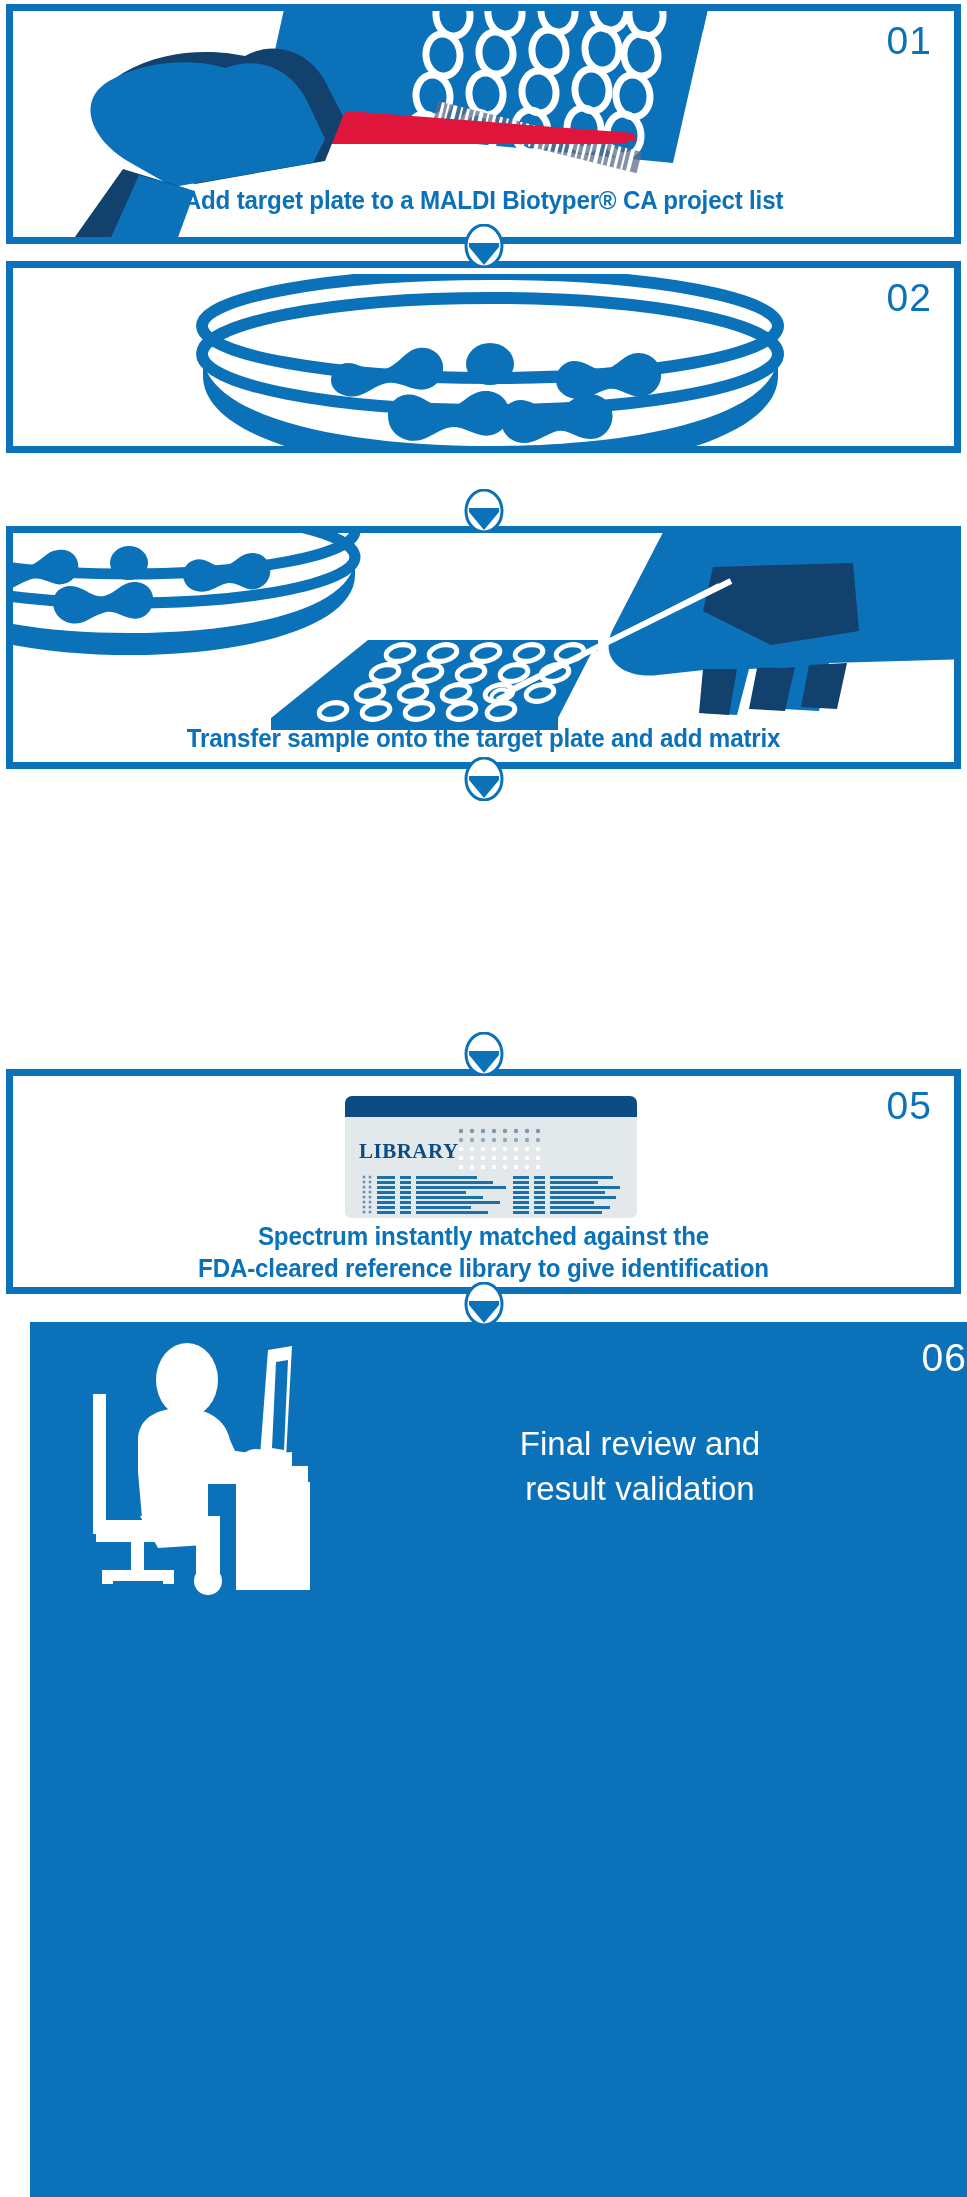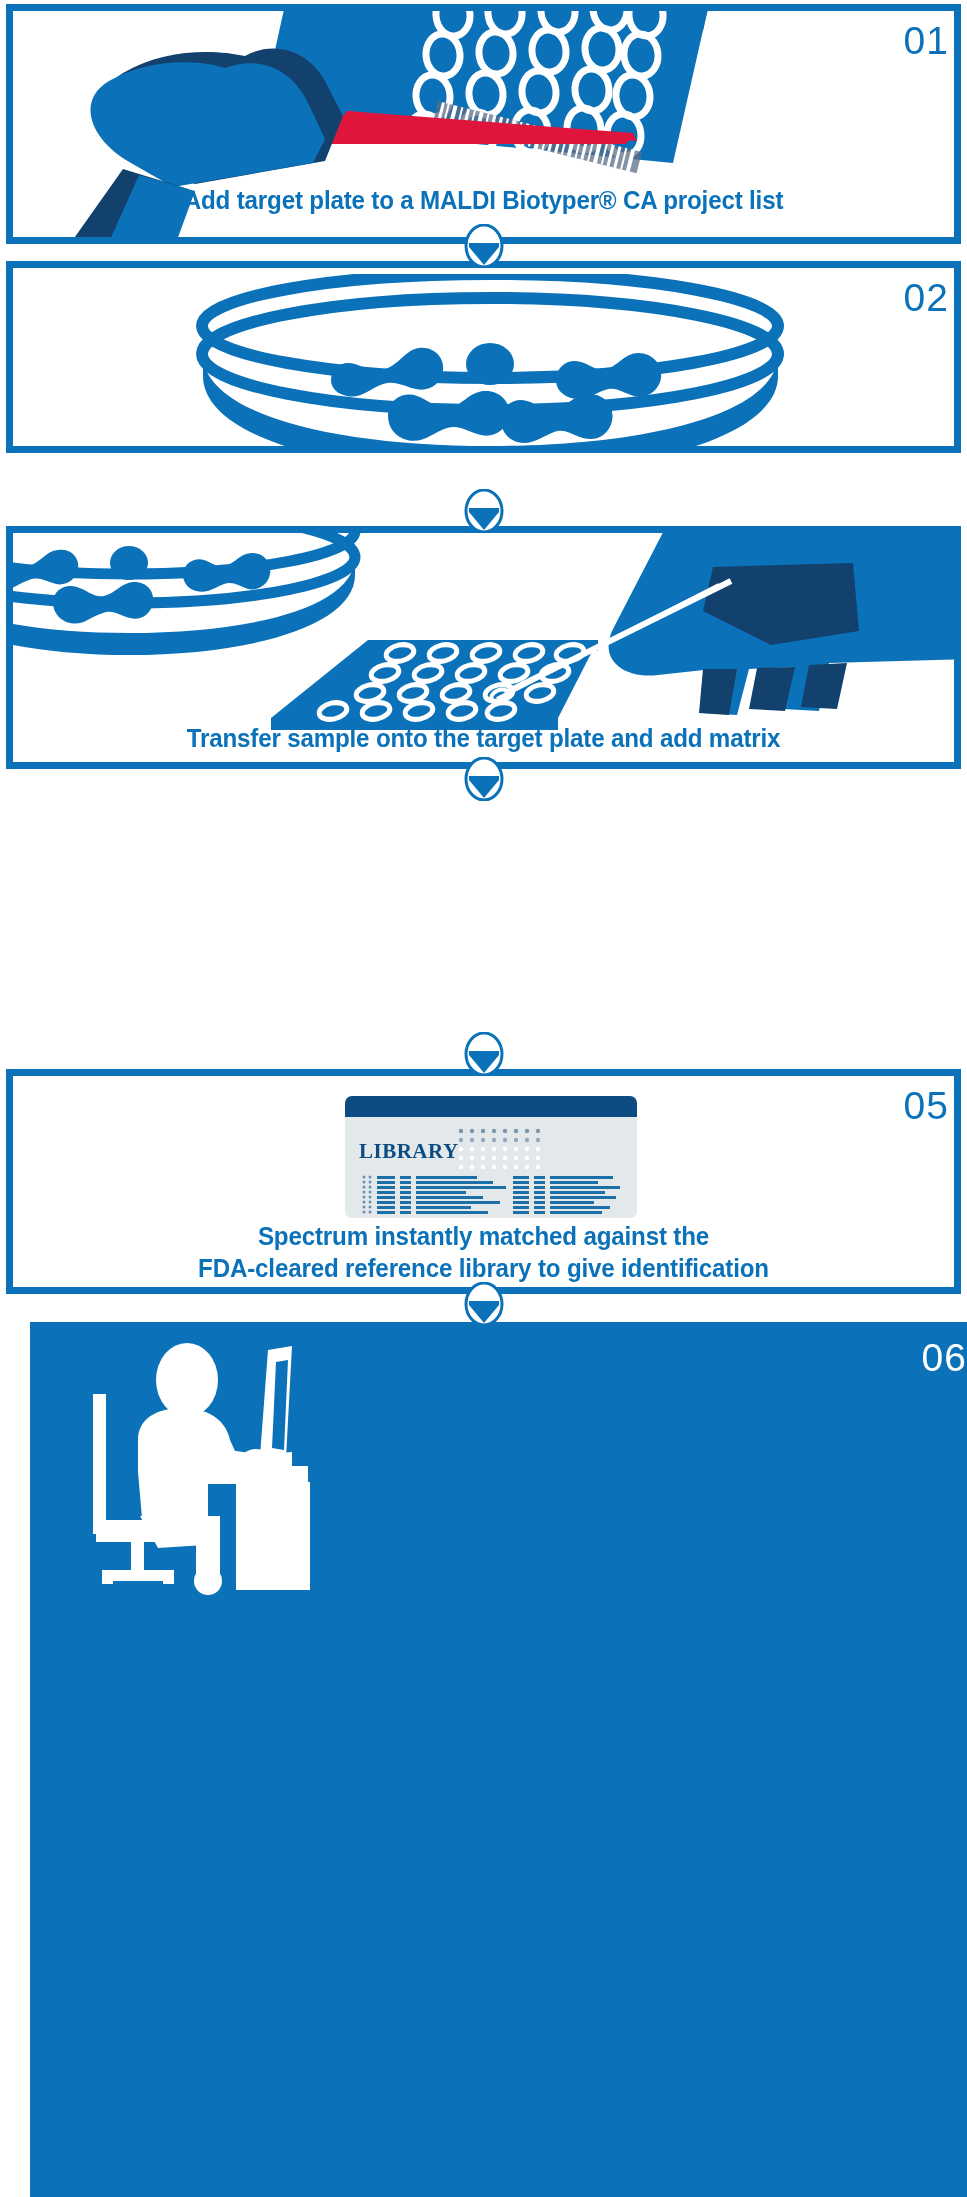--- a/index.html
+++ b/index.html
@@ -26,21 +26,21 @@
     background: #ffffff;
     overflow: hidden;
   }
   .panel.filled {
     background: #0b72b9;
     border-color: #0b72b9;
     margin-left: 30px;
   }
   .panel-num {
     position: absolute;
-    right: 5px;
+    right: 22px;
     top: 8px;
     font-size: 39px;
     font-weight: 400;
     letter-spacing: 1px;
     color: #0b72b9;
     font-family: "Liberation Sans", sans-serif;
     z-index: 6;
   }
   .panel.filled .panel-num { color: #ffffff; }
 
@@ -491,15 +491,17 @@
 
           <rect x="206" y="160" width="74" height="108"></rect>
 
           <polygon points="238,28 262,24 256,136 230,134"></polygon>
           <polygon points="246,40 258,38 254,128 242,126" fill="#0b72b9"></polygon>
           <polygon points="235,132 262,130 262,144 230,144"></polygon>
         </g>
       </svg>
     </div>
     <div class="panel-num" style="right:30px;top:14px;">06</div>
+    <div class="p6-text" style="left:420px;top:100px;width:380px;">Final review and
+result validation</div>
   </div>
 
 </div>
 
 </body></html>

